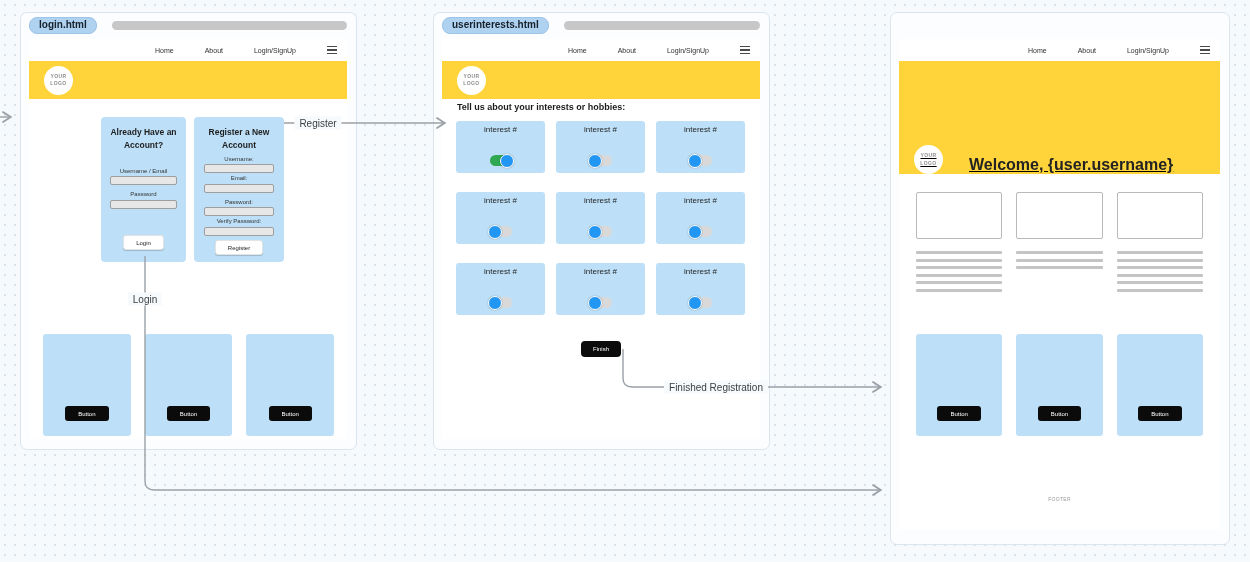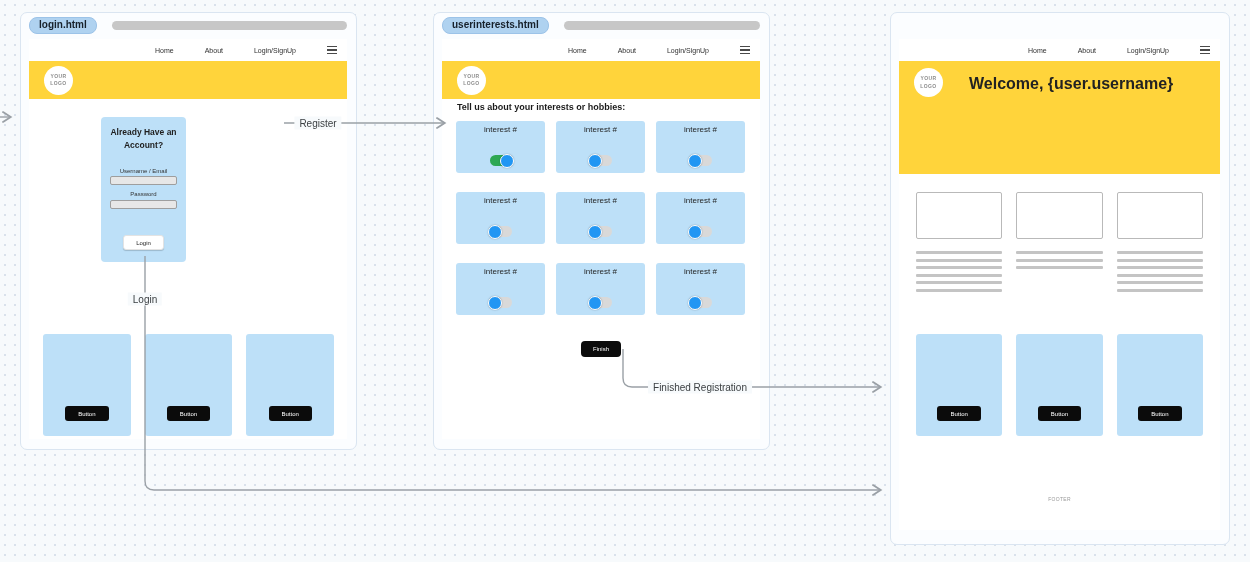--- a/index.html
+++ b/index.html
@@ -22,21 +22,21 @@
     font-size:10px; font-weight:bold; color:#17212B; padding:1px 9px 2px; white-space:nowrap; line-height:1.2;
   }
   .urlbar { flex:1; height:9px; background:#C7C7C7; border-radius:5px; }
   .page { position:absolute; left:8px; right:9px; top:26px; bottom:10px; background:#ffffff; overflow:hidden; }
   
   .topnav { position:absolute; top:0; left:0; right:0; height:22px; display:flex; justify-content:flex-end; align-items:center; gap:31px; padding-right:10px; font-size:7px; color:#2F2F2F; }
   .topnav span { cursor:default; }
   .burger { width:10px; height:8px; border-top:1.4px solid #4a4a4a; border-bottom:1.4px solid #4a4a4a; position:relative; }
   .burger::after { content:""; position:absolute; left:0; right:0; top:2.3px; height:1.4px; background:#4a4a4a; }
   .hero { position:absolute; top:22px; left:0; right:0; height:38px; background:var(--accent-yellow,#FFD43B); display:flex; align-items:center; padding-left:15px; }
-  .hero.tall { height:113px; align-items:flex-start; padding-top:7px; }
+  .hero.tall { height:113px; align-items:flex-end; padding-top:7px;text-decoration:underline; }
   .logo {
     width:29px; height:29px; border-radius:50%; background:#fff; flex:0 0 auto;
     display:flex; flex-direction:column; align-items:center; justify-content:center;
     font-size:5px; font-weight:bold; color:#8D8D8D; letter-spacing:.4px; line-height:1.5;
   }
   .welcome { font-size:16px; font-weight:bold; color:#222; margin:7px 0 0 26px; }
   
   .form-card { position:absolute; background:var(--card-blue,#BDE0F8); border-radius:4px; display:flex; flex-direction:column; align-items:center; text-align:center; }
   .form-card .title { font-size:8.5px; font-weight:bold; color:#1E1E1E; line-height:1.5; margin-top:9px; }
   .f-label { font-size:6px; color:#333; margin-top:6px; }
@@ -77,21 +77,21 @@
         <path d="M1.5,1 L7,4.5 L1.5,8" stroke="#9AA0A6" stroke-width="1.3" fill="none" stroke-linecap="round"></path>
       </marker>
     </defs>
     <path d="M -2 117 H 10" stroke="#9AA0A6" stroke-width="1.4" fill="none" marker-end="url(#arrow)"></path>
     <path d="M 284 123 H 444" stroke="#9AA0A6" stroke-width="1.4" fill="none" marker-end="url(#arrow)"></path>
     <path d="M 145 256 V 481 Q 145 490 154 490 H 880" stroke="#9AA0A6" stroke-width="1.4" fill="none" marker-end="url(#arrow)"></path>
     <path d="M 623 349 V 378 Q 623 387 632 387 H 880" stroke="#9AA0A6" stroke-width="1.4" fill="none" marker-end="url(#arrow)"></path>
   </svg>
   <span class="flow-label" style="left:318px; top:123px;">Register</span>
   <span class="flow-label" style="left:145px; top:299px;">Login</span>
-  <span class="flow-label" style="left:700px; top:387px;">Finished Registration</span>
+  <span class="flow-label" style="left:716px; top:387px;">Finished Registration</span>
 
   <div class="frame" style="left:20px; top:12px; width:337px; height:438px;">
     <div class="chrome">
       <span class="tab">login.html</span>
       <div class="urlbar"></div>
     </div>
     <div class="page">
       <div class="topnav">
         <span>Home</span>
         <span>About</span>
@@ -107,20 +107,32 @@
 
       <div class="form-card" style="left:72px; top:78px; width:85px; height:145px;">
         <div class="title">Already Have an Account?</div>
         <div class="f-label" style="margin-top:16px;">Username / Email</div>
         <div class="f-input"></div>
         <div class="f-label">Password</div>
         <div class="f-input"></div>
         <button class="btn-white">Login</button>
       </div>
 
+      <div class="form-card" style="left:165px; top:78px; width:90px; height:145px;">
+        <div class="title">Register a New Account</div>
+        <div class="f-label" style="margin-top:4px;">Username:</div>
+        <div class="f-input"></div>
+        <div class="f-label" style="margin-top:2px;">Email:</div>
+        <div class="f-input"></div>
+        <div class="f-label">Password:</div>
+        <div class="f-input"></div>
+        <div class="f-label" style="margin-top:2px;">Verify Password:</div>
+        <div class="f-input"></div>
+        <button class="btn-white" style="margin-bottom:7px;">Register</button>
+      </div>
 
       <div class="bottom-boxes">
         <div class="blue-box">
           <button class="btn-black">Button</button>
         </div>
         <div class="blue-box">
           <button class="btn-black">Button</button>
         </div>
         <div class="blue-box">
           <button class="btn-black">Button</button>

